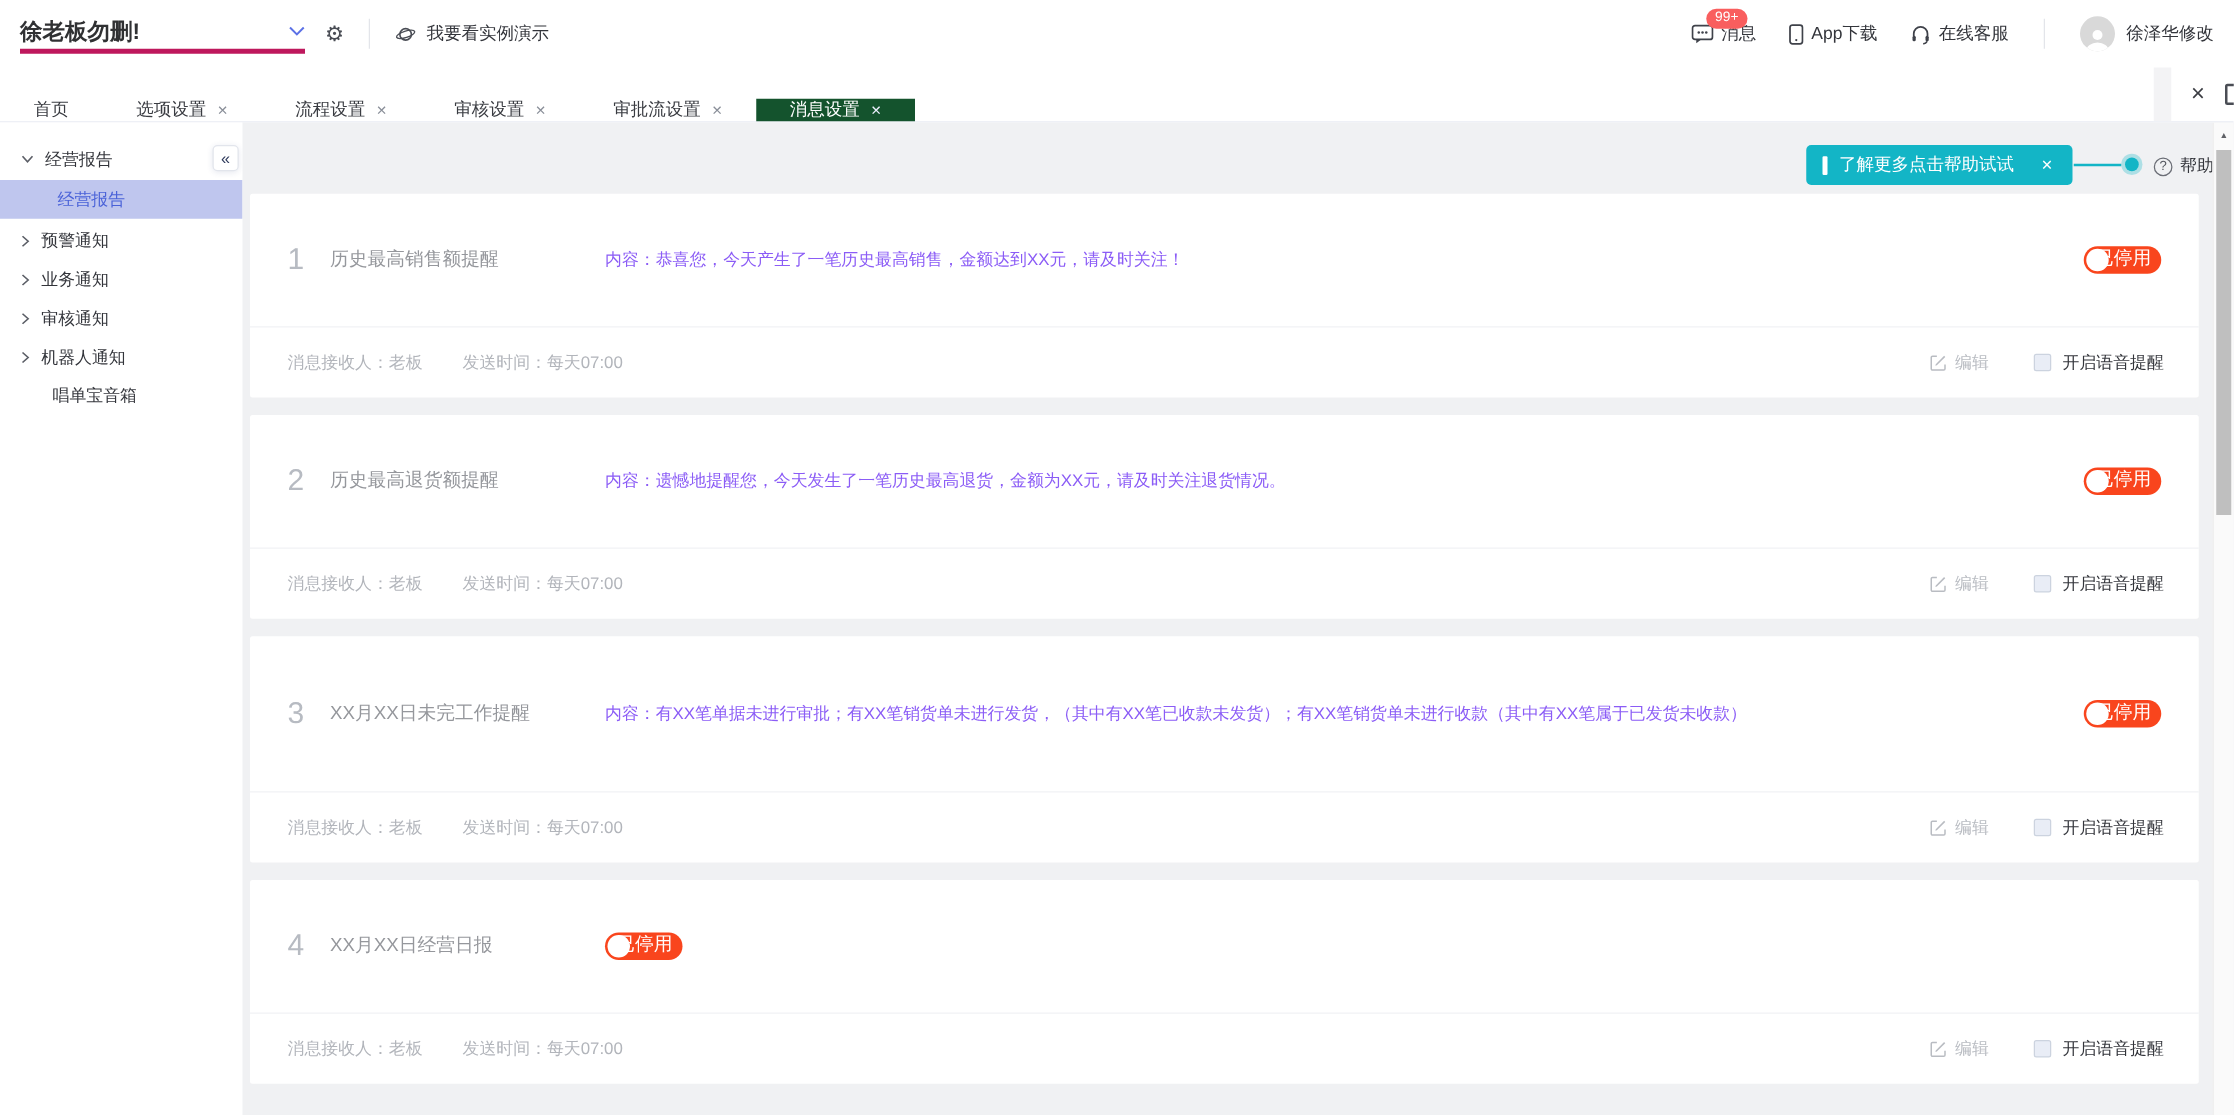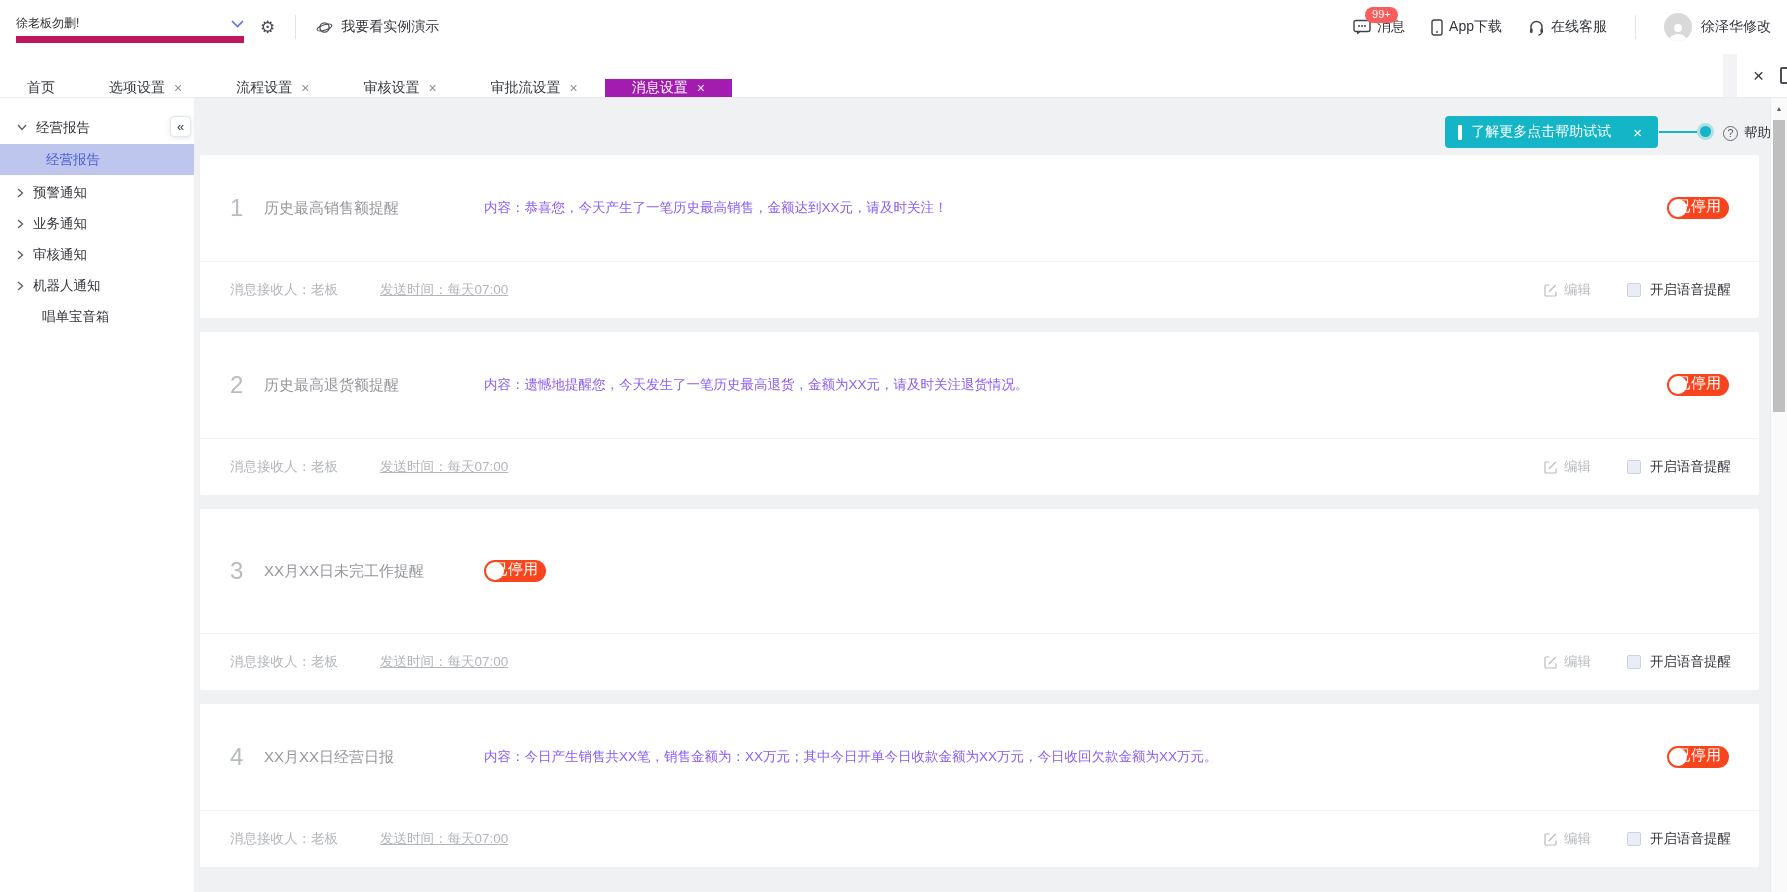--- a/index.html
+++ b/index.html
@@ -3,35 +3,35 @@
 <meta charset="utf-8">
 <style>
   * { margin:0; padding:0; box-sizing:border-box; }
   html,body { width:1787px; height:892px; overflow:hidden; background:#fff;
     font-family:"Liberation Sans","DejaVu Sans",sans-serif; }
   .page { position:relative; width:1787px; height:892px; overflow:hidden; }
 
   
   .topbar { height:54px; background:#fff; display:flex; align-items:center; padding:0 16px; }
   .company-select { width:228px; height:32px; display:flex; align-items:center; justify-content:space-between;
-    border-bottom:7px solid #be185d; font-size:12px; color:#303133; cursor:pointer; }
+    border-bottom:4px solid #be185d; font-size:18px; color:#303133; cursor:pointer;font-weight:bold; }
   .icon-btn { margin-left:16px; font-size:17px; color:#4a4d55; cursor:pointer; line-height:1; }
   .v-divider { width:1px; height:24px; background:#e3e5ea; margin:0 20px; }
   .demo { display:flex; align-items:center; gap:8px; font-size:14px; color:#33353b; cursor:pointer; }
   .topbar-right { margin-left:auto; display:flex; align-items:center; gap:26px; }
   .tb-item { display:flex; align-items:center; gap:6px; font-size:14px; color:#33353b; cursor:pointer; position:relative; }
   .badge { position:absolute; top:-11px; left:12px; background:#f95e5e; color:#fff; font-size:11px;
     padding:1px 7px 2px; border-radius:9px; line-height:13px; }
   .avatar { width:28px; height:28px; border-radius:50%; background:#d9d9d9; overflow:hidden; display:flex; align-items:flex-end; justify-content:center; }
 
   
   .tabbar { height:44px; background:#fff; display:flex; align-items:flex-end; border-bottom:1px solid #e9ebf3; position:relative; }
   .tab { display:flex; align-items:center; gap:9px; padding:0 27px; font-size:14px; color:#3a3c42; cursor:pointer; }
   .tab .tab-close { font-size:14px; color:#8a8f99; }
-  .tab.active { background:#a21caf; color:#fff; }
+  .tab.active { background:#14532d; color:#fff; }
   .tab.active .tab-close { color:#eef0ff; }
   .tabbar-right { position:absolute; right:0; top:0; bottom:0; display:flex; align-items:center; }
   .tabbar-div { width:14px; height:43px; background:#f3f3f5; margin-right:16px; }
   .tabbar-close { font-size:19px; color:#3a3c42; cursor:pointer; }
   .tabbar-extra { width:17px; height:17px; border:2px solid #4a4d55; border-radius:2px; margin-left:16px; margin-right:-10px; }
 
   
   .main { display:flex; height:794px; }
   .sidebar { width:194px; background:#fff; position:relative; padding-top:14px; flex-shrink:0; }
   .collapse-btn { position:absolute; top:18px; right:3px; width:21px; height:21px; background:#fff;
@@ -64,21 +64,21 @@
   .card.tall .card-top { min-height:124px; }
   .card-num { width:34px; flex-shrink:0; font-size:24px; color:#b7bbc2; }
   .card-title { width:178px; flex-shrink:0; margin:0 42px 0 0; font-size:15px; line-height:22px; color:#95979c; }
   .card-content { flex:1; font-size:13.5px; color:#8b5cf6; padding-right:30px; line-height:20px; }
   .toggle { flex-shrink:0; width:62px; height:22px; background:#f9451d; border-radius:11px; position:relative;
     display:flex; align-items:flex-start; justify-content:flex-end; padding-right:8px;
     color:#ffffff; font-size:15px; cursor:pointer; }
   .toggle .knob { position:absolute; left:2px; top:2px; width:18px; height:18px; background:#fff; border-radius:50%; }
   .card-bottom { border-top:1px solid #f1f2f5; height:57px; display:flex; align-items:center;
     padding:0 28px 0 30px; font-size:13.5px; color:#b2b5bb; }
-  .meta-time { margin-left:42px;text-decoration:underline; }
+  .meta-time { margin-left:32px; }
   .spacer { flex:1; }
   .edit-btn { display:flex; align-items:center; gap:6px; color:#b9bcc2; margin-right:36px; cursor:pointer; }
   .voice { display:flex; align-items:center; gap:9px; color:#33353b; cursor:pointer; }
   .checkbox { width:14px; height:14px; background:#e9edf6; border:1px solid #ccd3df; border-radius:2px; }
 
   
   .scrollbar { position:absolute; top:0; right:0; bottom:0; width:17px; background:#fafafa; border-left:1px solid #ececec; }
   .sb-arrow { display:block; text-align:center; font-size:7px; color:#5f6166; padding-top:7px; cursor:pointer; }
   .sb-thumb { position:absolute; top:22px; left:2px; width:12px; height:292px; background:#bfbfbf; cursor:pointer; }
 
@@ -309,20 +309,21 @@
               <span class="checkbox"></span>
               <span>开启语音提醒</span>
             </span>
           </div>
         </div>
 
         <div class="card tall">
           <div class="card-top">
             <span class="card-num">3</span>
             <span class="card-title">XX月XX日未完工作提醒</span>
+            <span class="card-content">内容：有XX笔单据未进行审批；有XX笔销货单未进行发货，（其中有XX笔已收款未发货）；有XX笔销货单未进行收款（其中有XX笔属于已发货未收款）</span>
             <span class="toggle">
               <span class="knob"></span>
               <span>已停用</span>
             </span>
           </div>
           <div class="card-bottom">
             <span>消息接收人：老板</span>
             <span class="meta-time">发送时间：每天07:00</span>
             <span class="spacer"></span>
             <span class="edit-btn">
@@ -336,21 +337,20 @@
               <span class="checkbox"></span>
               <span>开启语音提醒</span>
             </span>
           </div>
         </div>
 
         <div class="card">
           <div class="card-top">
             <span class="card-num">4</span>
             <span class="card-title">XX月XX日经营日报</span>
-            <span class="card-content">内容：今日产生销售共XX笔，销售金额为：XX万元；其中今日开单今日收款金额为XX万元，今日收回欠款金额为XX万元。</span>
             <span class="toggle">
               <span class="knob"></span>
               <span>已停用</span>
             </span>
           </div>
           <div class="card-bottom">
             <span>消息接收人：老板</span>
             <span class="meta-time">发送时间：每天07:00</span>
             <span class="spacer"></span>
             <span class="edit-btn">

